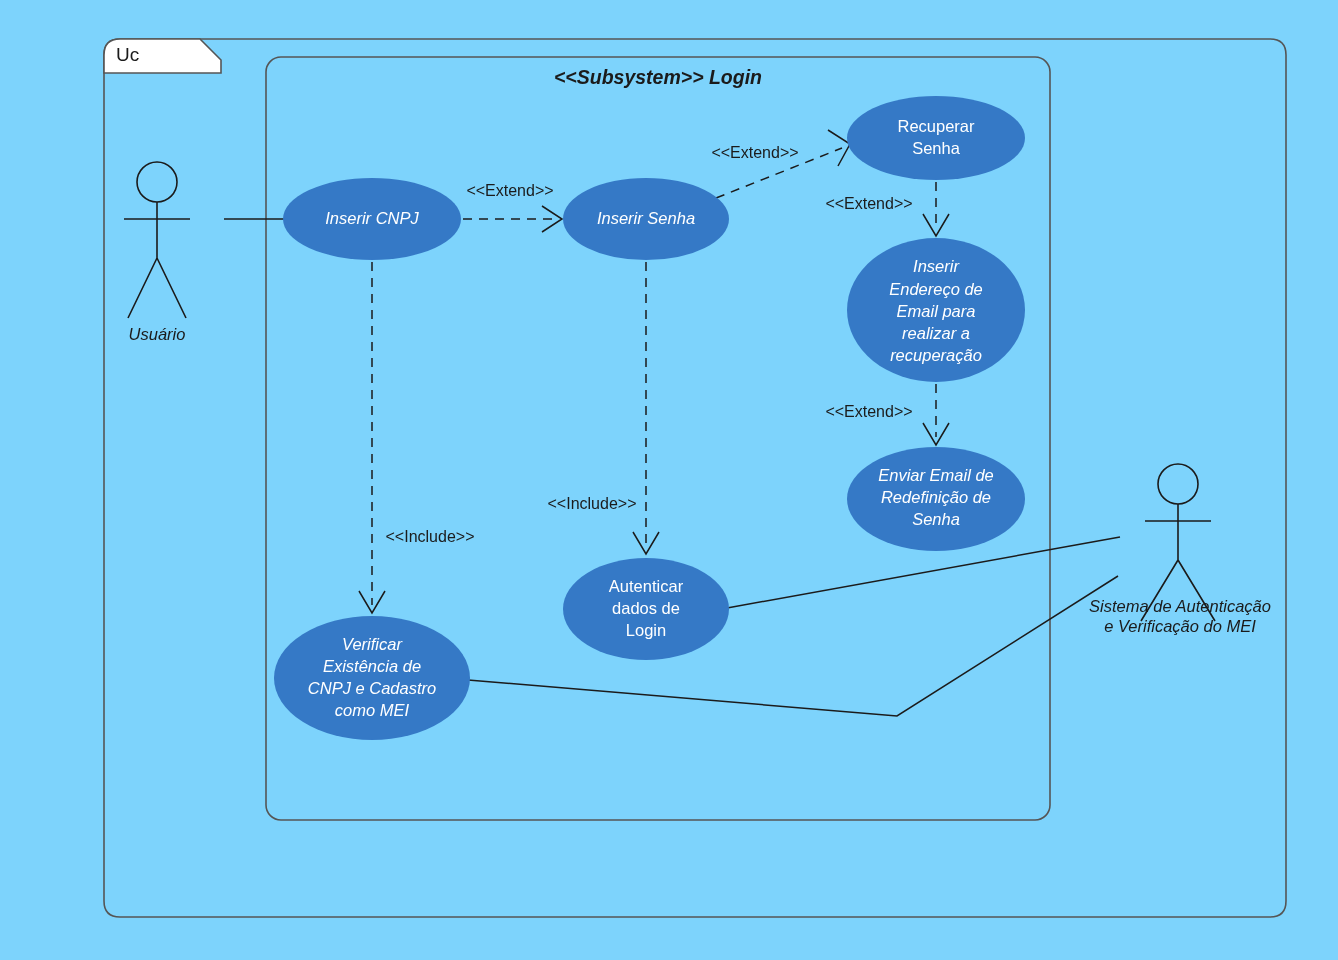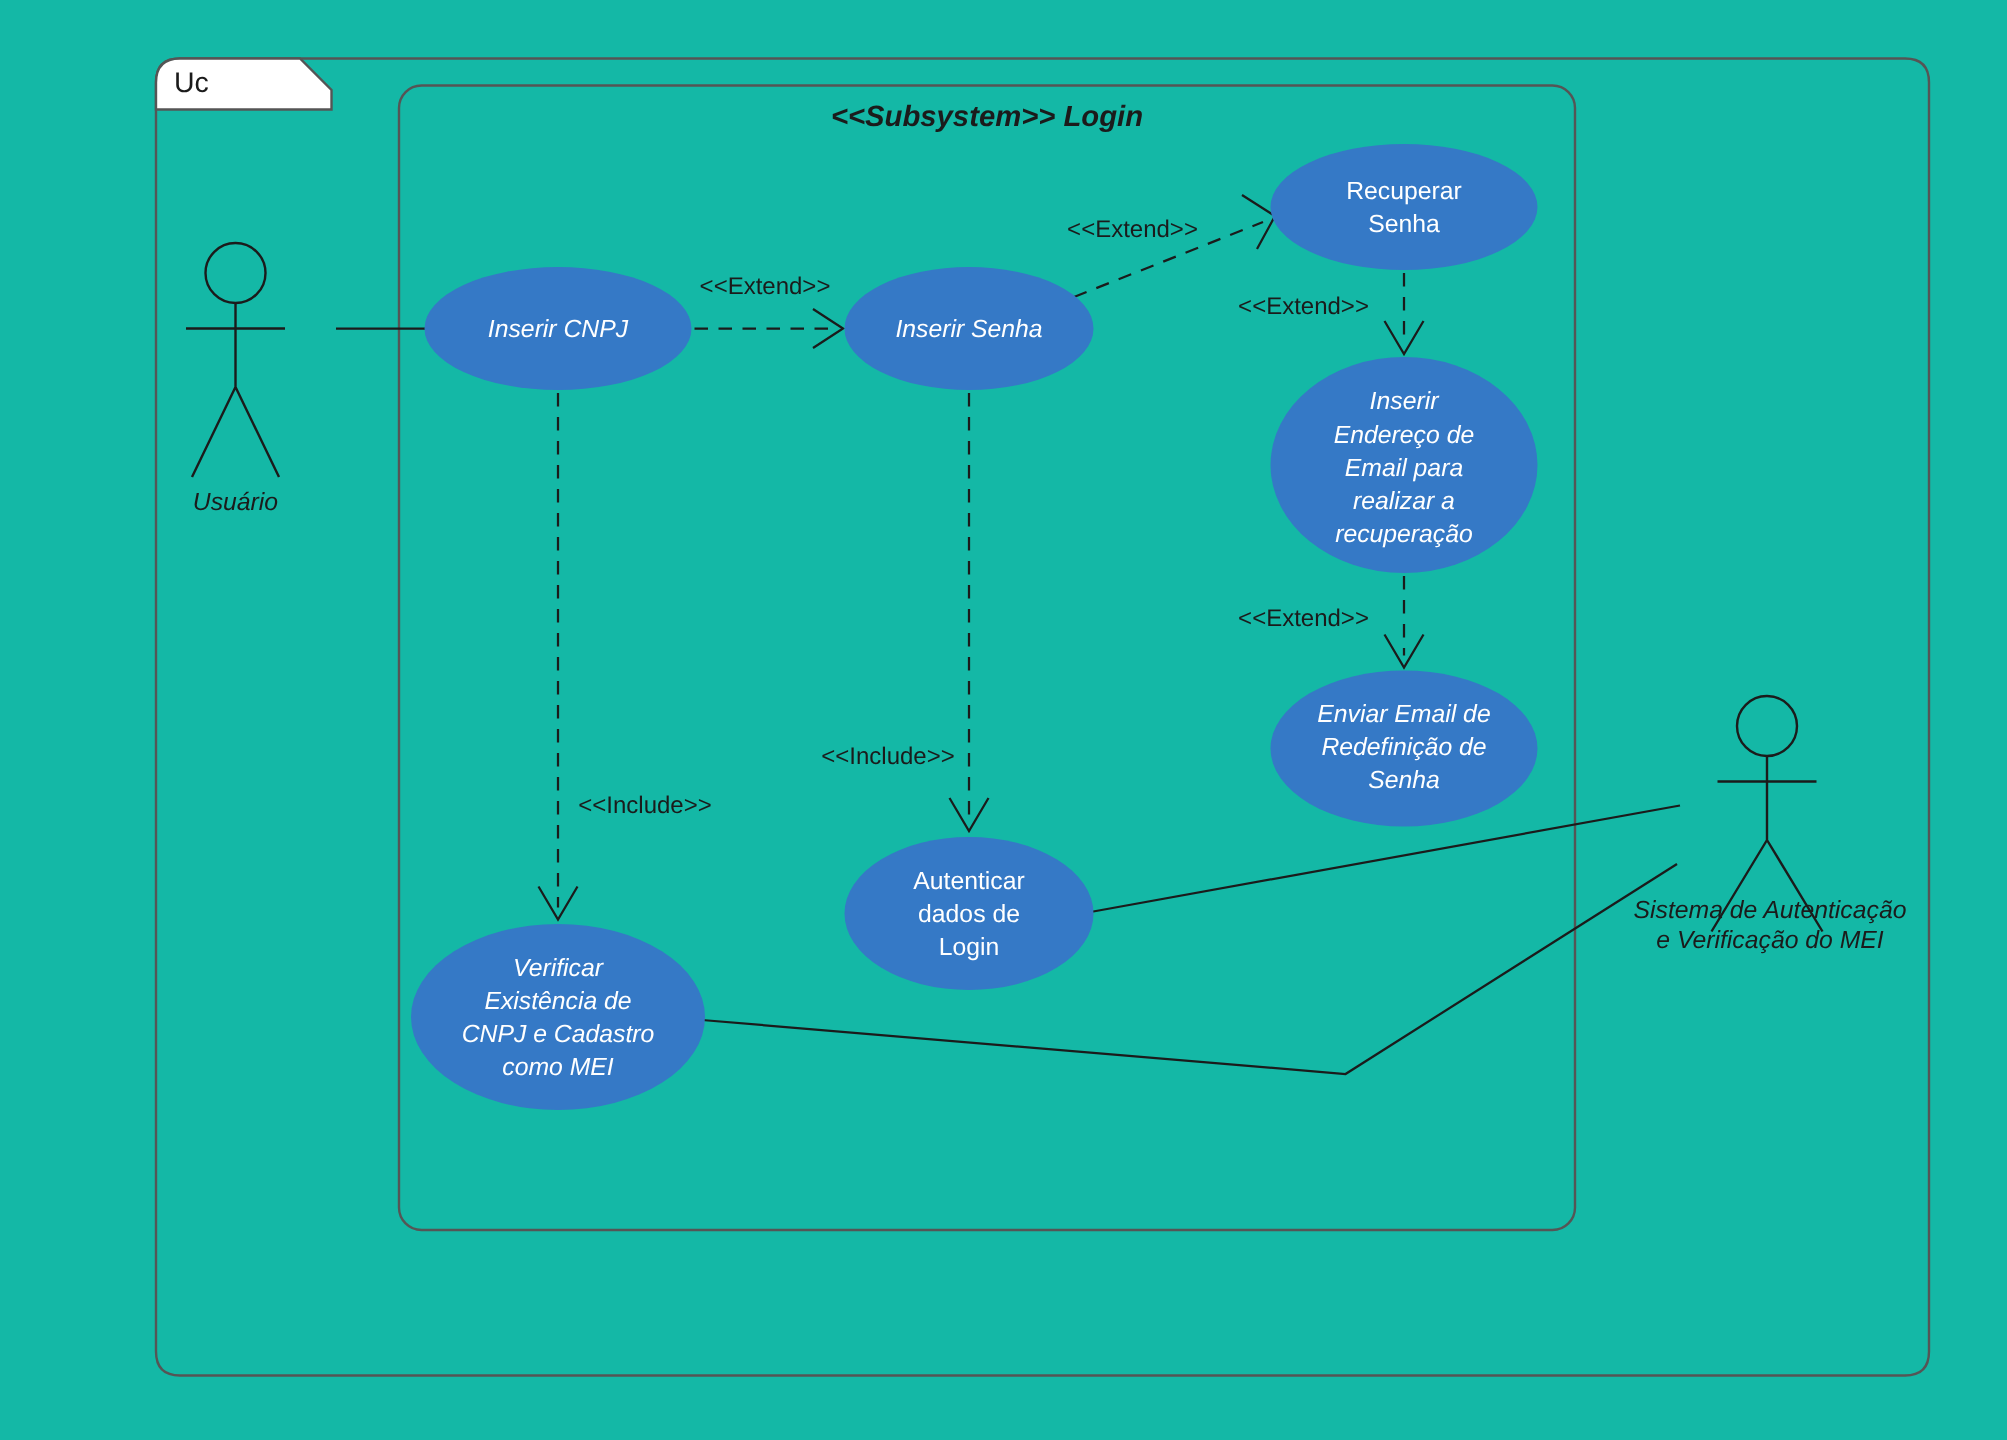--- a/index.html
+++ b/index.html
@@ -5,21 +5,21 @@
   html, body {
     margin: 0;
     padding: 0;
     background: #ffffff;
     font-family: "Liberation Sans", sans-serif;
   }
   #stage {
     position: relative;
     width: 1338px;
     height: 960px;
-    background: #14b8a6;
+    background: #7dd3fc;
     overflow: hidden;
   }
   svg.layer {
     position: absolute;
     left: 0;
     top: 0;
     width: 1338px;
     height: 960px;
   }
   .frame-outline {

